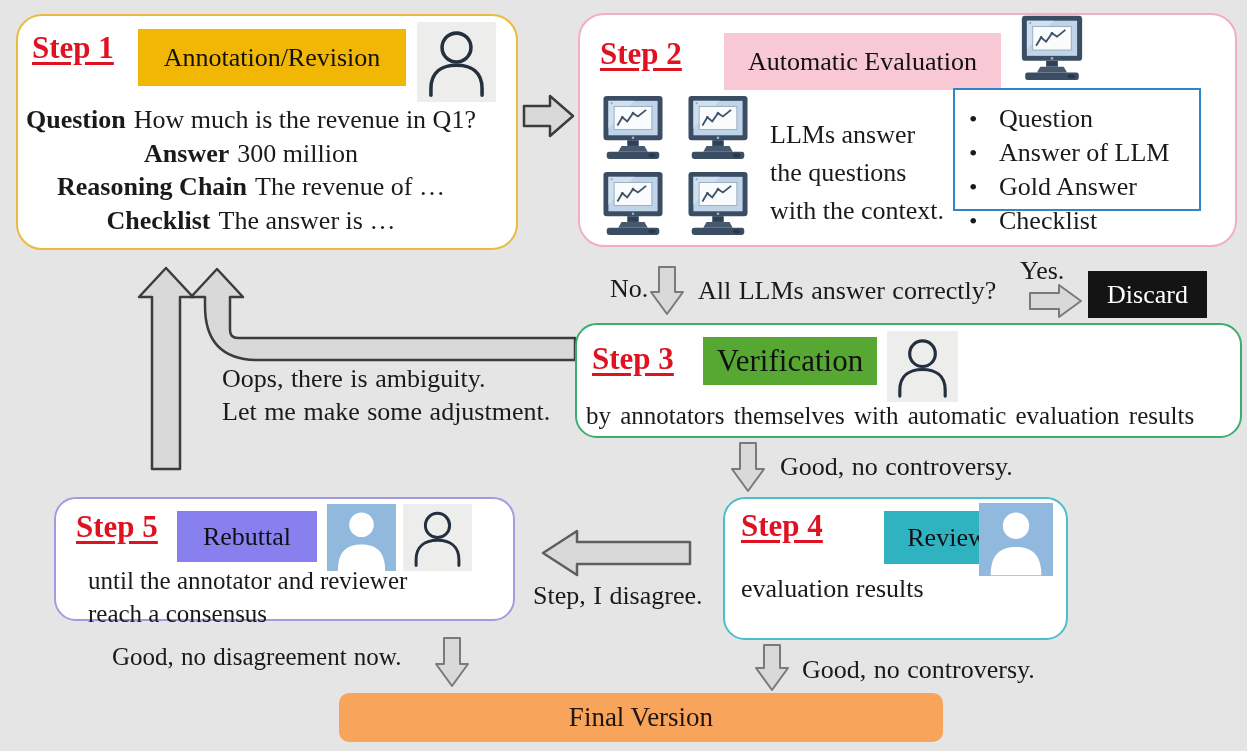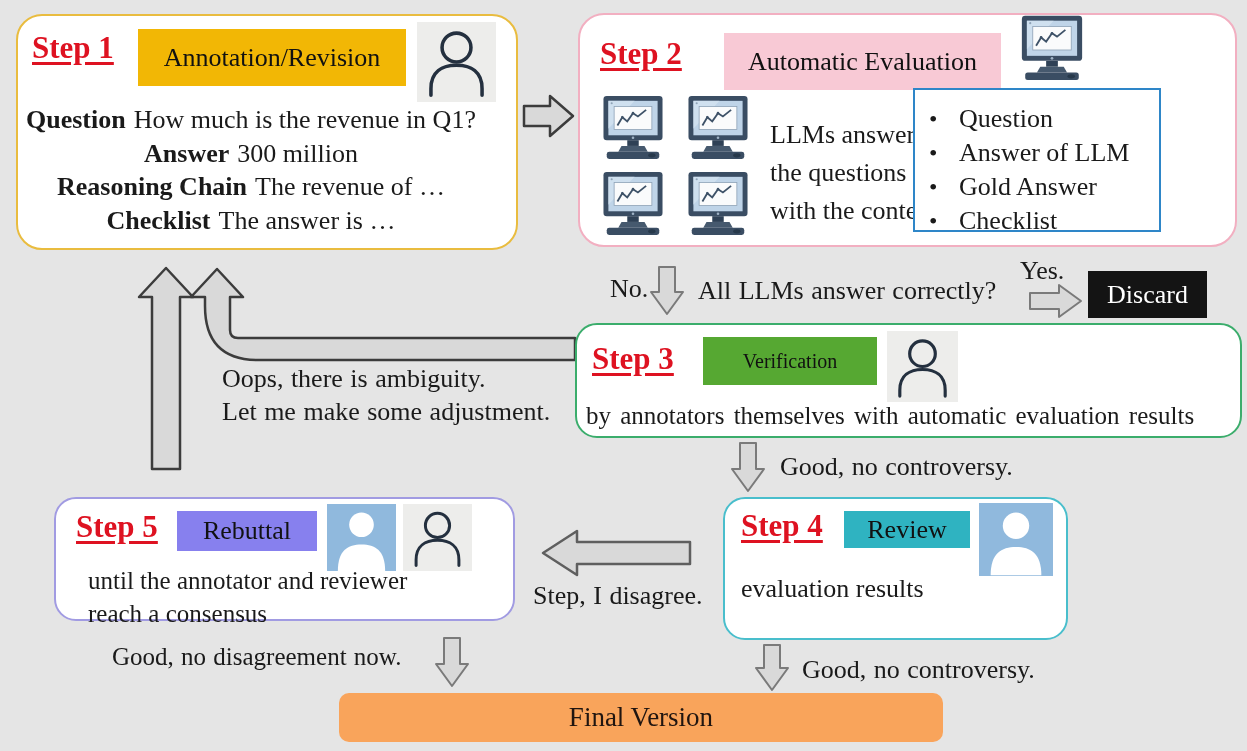--- a/index.html
+++ b/index.html
@@ -10,21 +10,21 @@
   .abs{position:absolute;}
   .box{position:absolute;background:#fff;border-style:solid;border-width:2.5px;box-sizing:border-box;}
   .r26{border-radius:26px;} .r22{border-radius:22px;}
   .step-title{
     position:absolute;font-size:31px;font-weight:bold;color:var(--step-red);
     text-decoration:underline;text-decoration-thickness:3px;text-underline-offset:4px;
     white-space:nowrap;
   }
   .pill{
     position:absolute;display:flex;align-items:center;justify-content:center;
-    font-size:20px;color:#111;box-sizing:border-box;white-space:nowrap;
+    font-size:31px;color:#111;box-sizing:border-box;white-space:nowrap;
   }
   .t{position:absolute;font-size:26px;white-space:nowrap;word-spacing:1px;}
   .field{font-size:26px;line-height:33.5px;white-space:nowrap;text-align:center;}
   .field b{margin-right:8px;}
   .person{position:absolute;display:flex;align-items:flex-end;justify-content:center;background:var(--person-gray);}
   .person.blue{background:var(--person-blue);}
   .person svg{width:100%;height:100%;}
   .pc{position:absolute;}
   .bluebox{position:absolute;background:#fff;border:2px solid var(--list-border);box-sizing:border-box;}
   .bluebox ul{list-style:none;margin:0;padding:12px 0 0 14px;}
@@ -118,21 +118,21 @@
       <use href="#sym-pc"></use>
     </svg>
   <svg class="pc" style="left:677px;top:170px;width:82px;height:76px">
       <use href="#sym-pc"></use>
     </svg>
   <div class="abs" style="left:770px;top:116px;font-size:26px;line-height:38px">
     <div>LLMs answer</div>
     <div>the questions</div>
     <div>with the context.</div>
   </div>
-  <div class="bluebox" style="left:913px;top:88px;width:248px;height:144px">
+  <div class="bluebox" style="left:953px;top:88px;width:248px;height:123px">
     <ul>
       <li><span class="dot">•</span><span>Question</span></li>
       <li><span class="dot">•</span><span>Answer of LLM</span></li>
       <li><span class="dot">•</span><span>Gold Answer</span></li>
       <li><span class="dot">•</span><span>Checklist</span></li>
     </ul>
   </div>
 
   <span class="t" style="left:610px;top:274px">No.</span>
   <span class="t" style="left:698px;top:276px">All LLMs answer correctly?</span>
@@ -151,35 +151,35 @@
   </div>
   <span class="t" style="left:586px;top:402px;font-size:25px;word-spacing:3px">by annotators themselves with automatic evaluation results</span>
 
   <span class="t" style="left:222px;top:364px">Oops, there is ambiguity.</span>
   <span class="t" style="left:222px;top:397px">Let me make some adjustment.</span>
 
   <span class="t" style="left:780px;top:452px">Good, no controversy.</span>
 
   <div class="box r22" style="left:723px;top:497px;width:345px;height:143px;border-color:var(--step4-border)"></div>
   <span class="step-title" style="left:741px;top:508px">Step 4</span>
-  <div class="pill" style="left:844px;top:511px;width:126px;height:37px;background:var(--step4-fill);font-size:26px">Review</div>
+  <div class="pill" style="left:884px;top:511px;width:126px;height:53px;background:var(--step4-fill);font-size:26px">Review</div>
   <div class="person blue" style="left:979px;top:503px;width:74px;height:73px">
     <svg viewBox="0 0 70 68">
         <use href="#sym-person-filled"></use>
       </svg>
   </div>
   <div class="abs" style="left:741px;top:572px;font-size:26px;line-height:34px">
     <div>evaluation results</div>
   </div>
 
   <span class="t" style="left:533px;top:581px">Step, I disagree.</span>
 
   <div class="box r22" style="left:54px;top:497px;width:461px;height:124px;border-color:var(--step5-border)"></div>
   <span class="step-title" style="left:76px;top:509px">Step 5</span>
-  <div class="pill" style="left:177px;top:511px;width:140px;height:40px;background:var(--step5-fill);font-size:26px">Rebuttal</div>
+  <div class="pill" style="left:177px;top:511px;width:140px;height:51px;background:var(--step5-fill);font-size:26px">Rebuttal</div>
   <div class="person blue" style="left:327px;top:504px;width:69px;height:67px">
     <svg viewBox="0 0 70 68">
         <use href="#sym-person-filled"></use>
       </svg>
   </div>
   <div class="person" style="left:403px;top:504px;width:69px;height:67px">
     <svg viewBox="0 0 70 72">
         <use href="#sym-person-outline"></use>
       </svg>
   </div>

